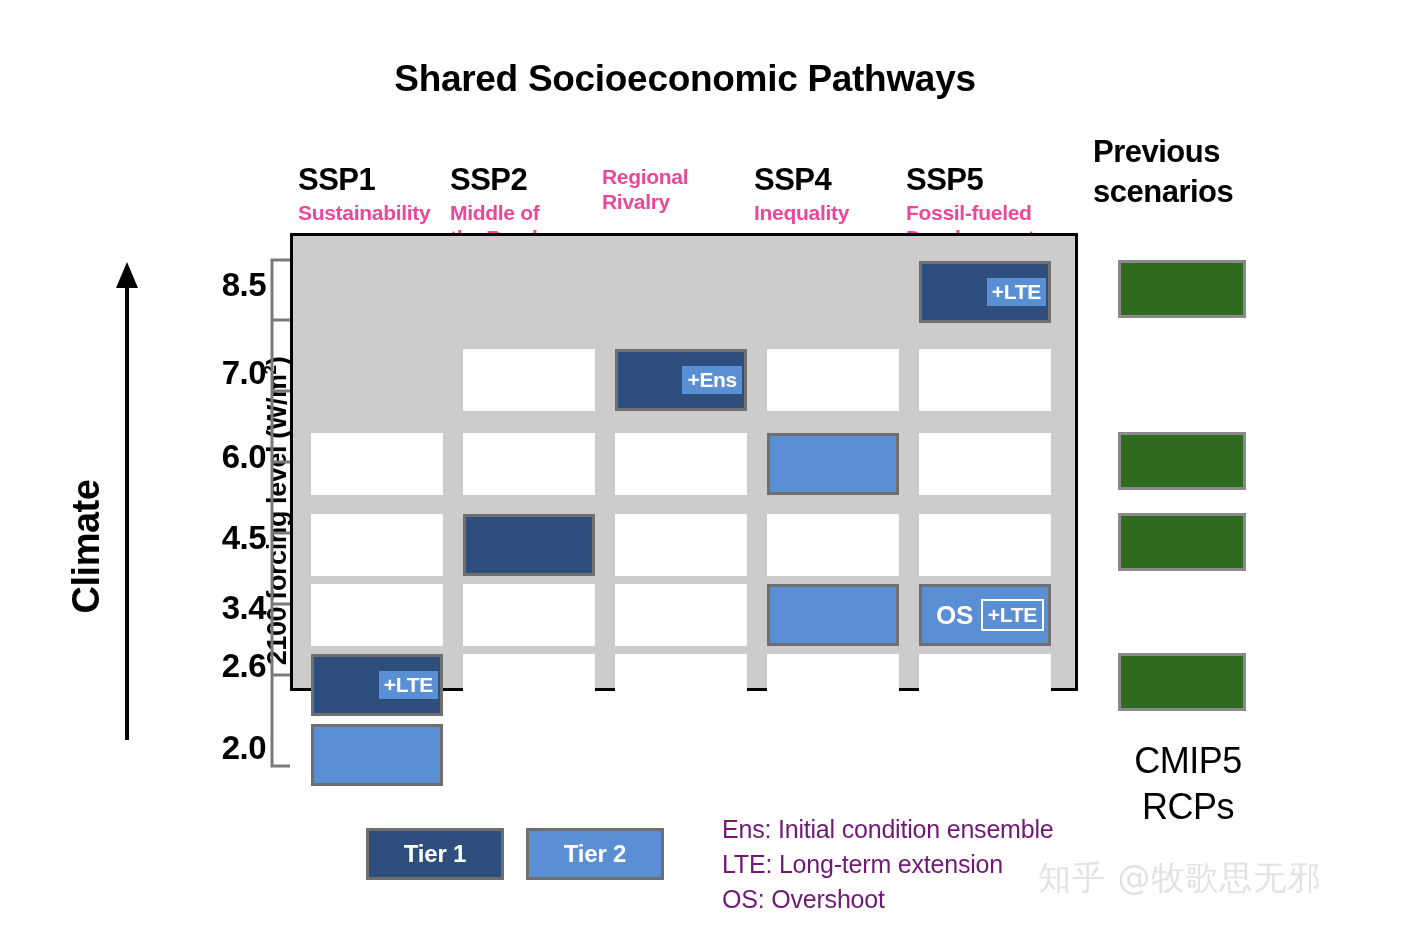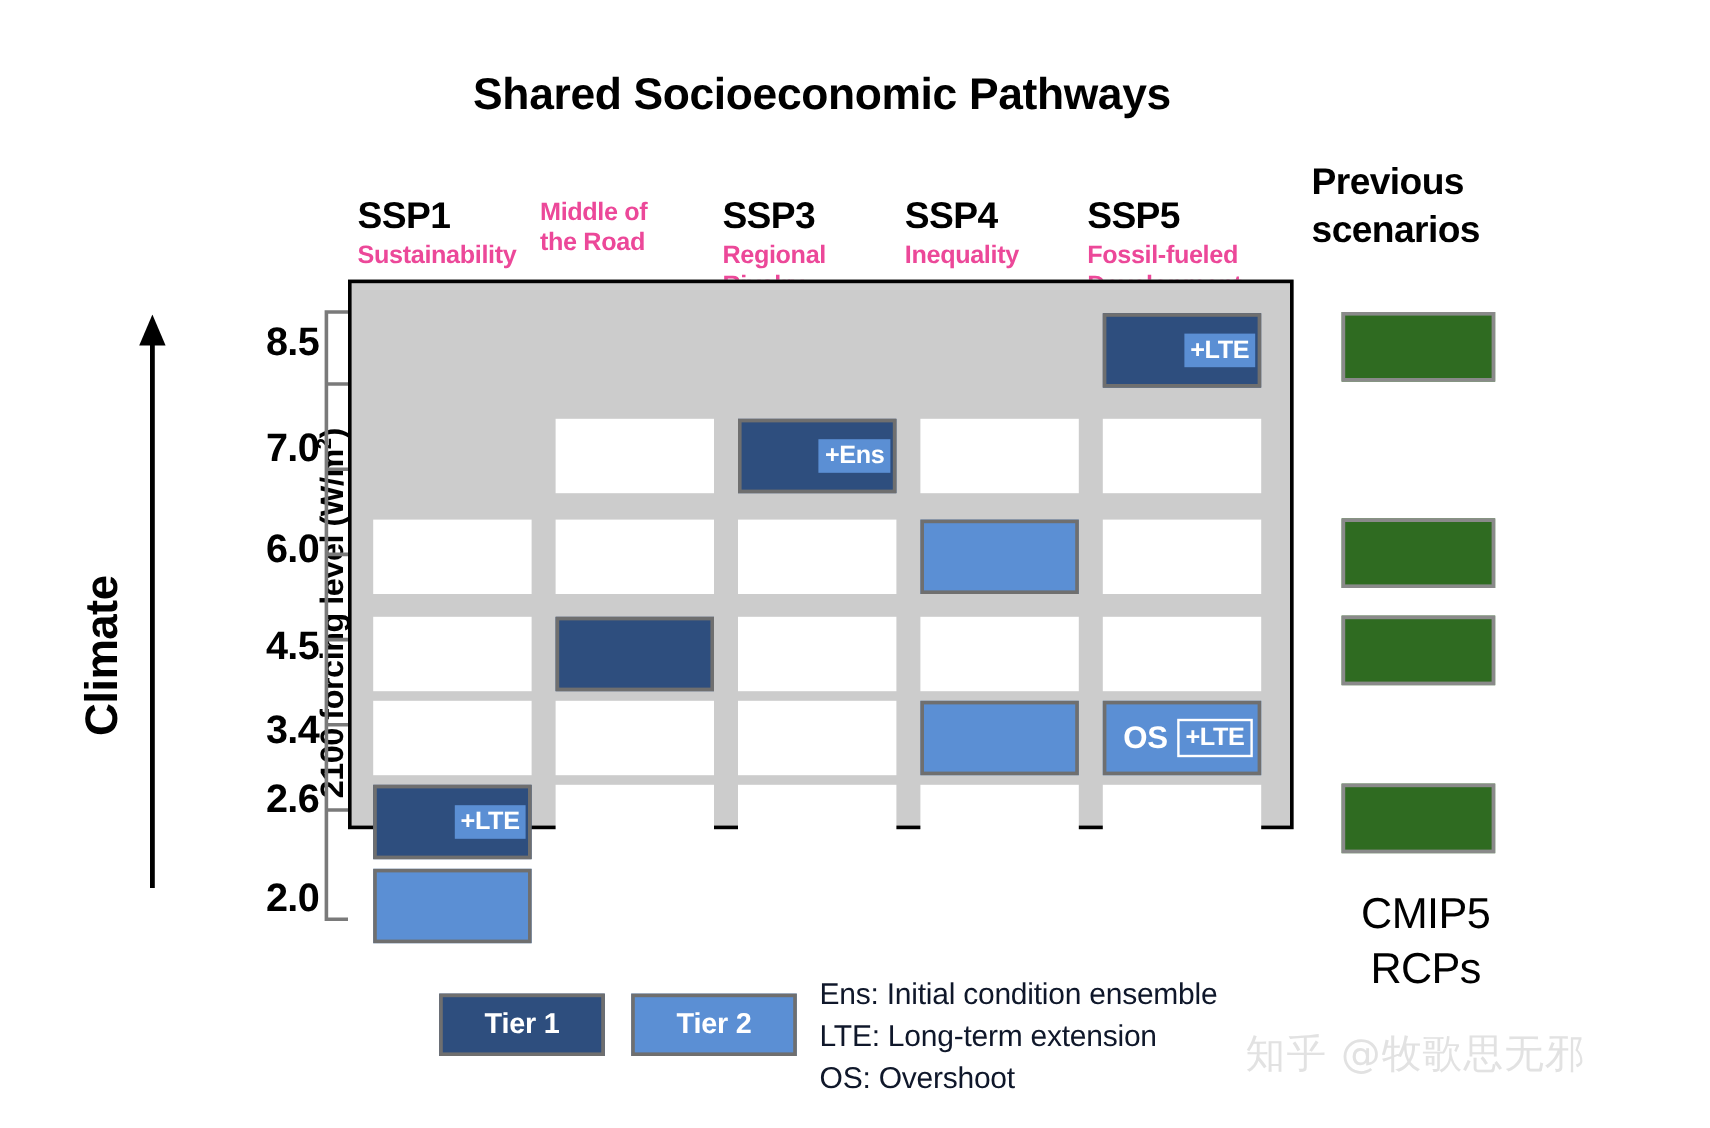--- a/index.html
+++ b/index.html
@@ -160,22 +160,22 @@
     border:3px solid #6f6f6f;
     text-align:center;
     line-height:46px;
     font-size:24px;font-weight:bold;color:#ffffff;
     letter-spacing:-0.2px;
   }
   #legend-tier1{ left:366px; background:#2e4e7e; }
   #legend-tier2{ left:526px; background:#5b8fd4; }
   #abbrev-list{
     position:absolute;
-    left:683px; top:812px;
-    font-size:25px;color:#0f172a;line-height:35px;
+    left:722px; top:812px;
+    font-size:25px;color:#701a75;line-height:35px;
     letter-spacing:-0.2px;
   }
   
   #watermark{
     position:absolute;
     left:1038px; top:856px;
     font-size:33px;color:#e2e2e2;
     font-family:"DejaVu Sans", sans-serif;
     letter-spacing:1px;
     white-space:nowrap;
@@ -185,24 +185,24 @@
 <body>
 
 <div id="chart-title">Shared Socioeconomic Pathways</div>
 
 <div id="col-headers">
     <div class="col-head" style="left: 8px;">
       <div class="col-code">SSP1</div>
       <div class="col-desc">Sustainability</div>
     </div>
     <div class="col-head" style="left: 160px;">
+      <div class="col-code">SSP2</div>
       <div class="col-desc">Middle of<br>the Road</div>
     </div>
     <div class="col-head" style="left: 312px;">
-      <div class="col-code">SSP3</div>
       <div class="col-desc">Regional<br>Rivalry</div>
     </div>
     <div class="col-head" style="left: 464px;">
       <div class="col-code">SSP4</div>
       <div class="col-desc">Inequality</div>
     </div>
     <div class="col-head" style="left: 616px;">
       <div class="col-code">SSP5</div>
       <div class="col-desc">Fossil-fueled<br>Development</div>
     </div>

